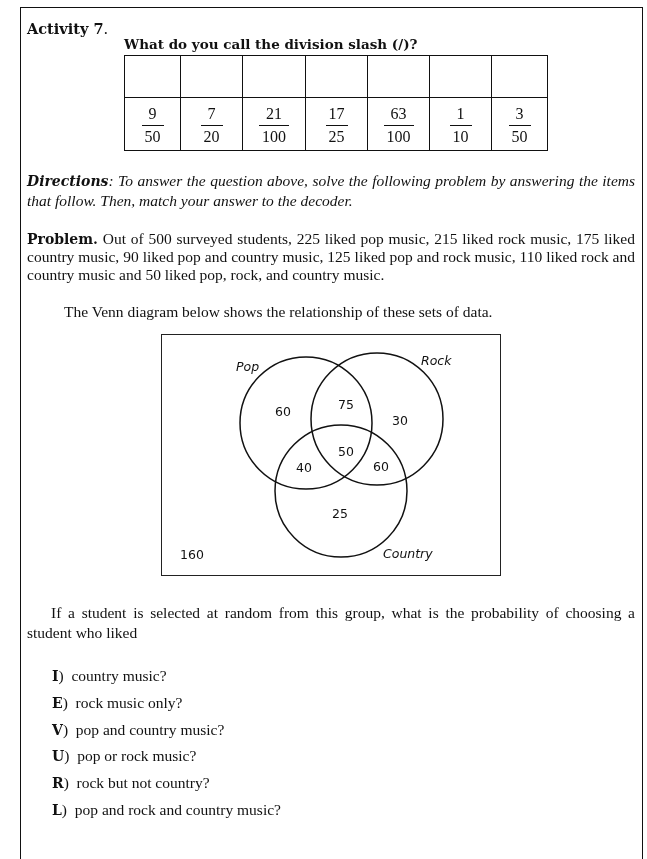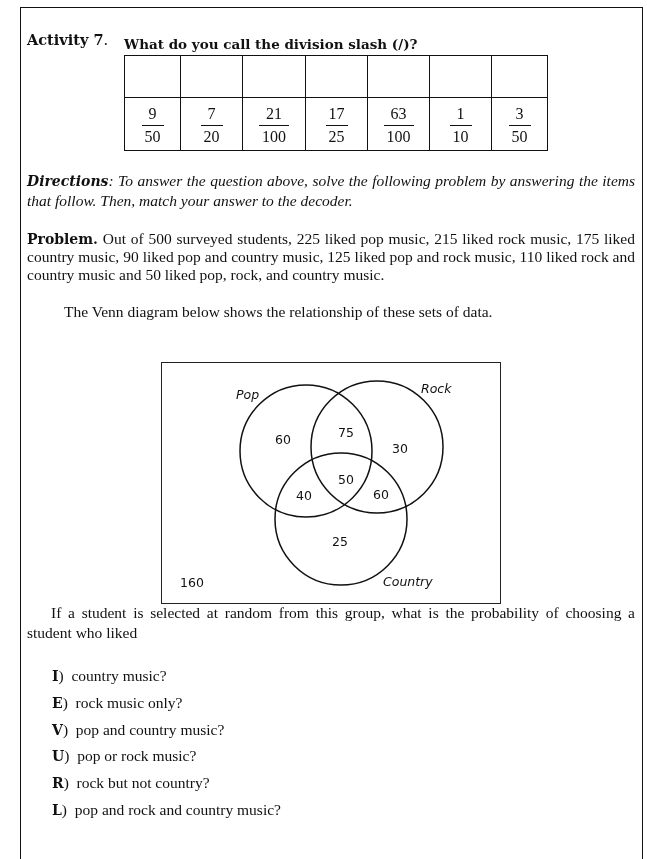--- a/index.html
+++ b/index.html
@@ -6,21 +6,21 @@
     html, body { width: 647px; height: 859px; background: #ffffff; overflow: hidden; }
     body { position: relative; font-family: "DejaVu Serif", serif; color: #111111; }
 
     .frame {
       position: absolute; left: 20px; top: 7px; width: 623px; height: 870px;
       border: 1.5px solid #111111; border-bottom: none;
     }
     .abs { position: absolute; white-space: nowrap; }
 
     .activity-title {
-      left: 27px; top: 31px; font-family: "DejaVu Serif", serif; font-weight: bold; font-size: 14.5px;
+      left: 27px; top: 20px; font-family: "DejaVu Serif", serif; font-weight: bold; font-size: 14.5px;
     }
     .decoder-title {
       left: 124px; width: 423px; top: 36px; 
       font-weight: bold; font-size: 13.5px;
     }
 
     table.decoder {
       position: absolute; left: 124px; top: 55px; border-collapse: collapse;
     }
     table.decoder td {
@@ -41,21 +41,20 @@
       text-align: justify;
     }
     .para b { font-family: "DejaVu Serif", serif; font-weight: bold; font-size: 14px; }
     .directions { top: 171px; font-style: italic; }
     .problem { top: 230px; line-height: 18px; }
     .venn-intro { top: 302px; left: 64px; width: auto; }
 
     .venn-box {
       position: absolute; left: 161px; top: 334px; width: 340px; height: 242px;
       border: 1.5px solid #222222;
-      margin-top: 28px;
     }
     .venn-svg { position: absolute; left: 0; top: 0; }
     .vlabel { font-family: "DejaVu Sans", sans-serif; font-size: 12.5px; fill: #111; }
     .vset { font-family: "DejaVu Sans", sans-serif; font-style: italic; font-size: 12.5px; fill: #111; }
 
     .question { top: 603px; }
     .question .indent { display: inline-block; width: 24px; }
 
     .items {
       position: absolute; left: 52px; top: 666px;

